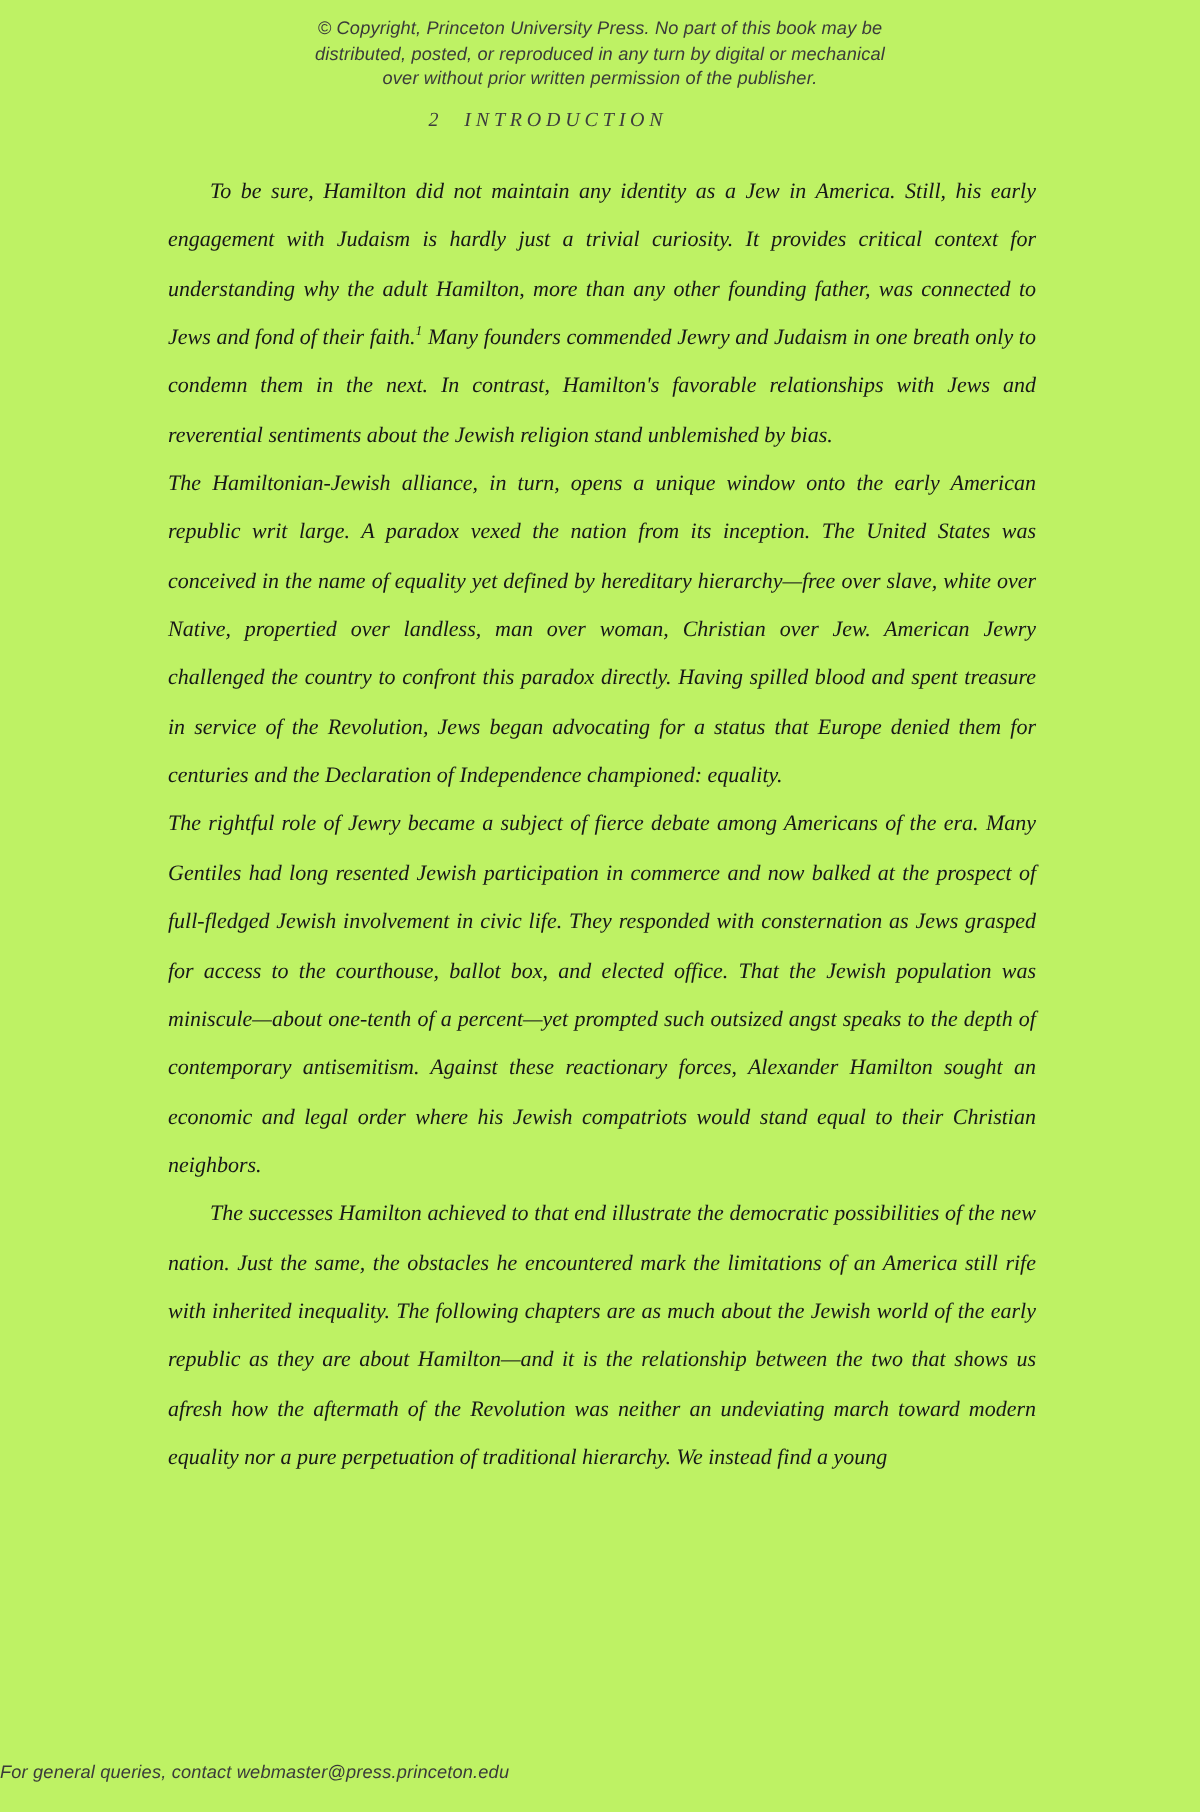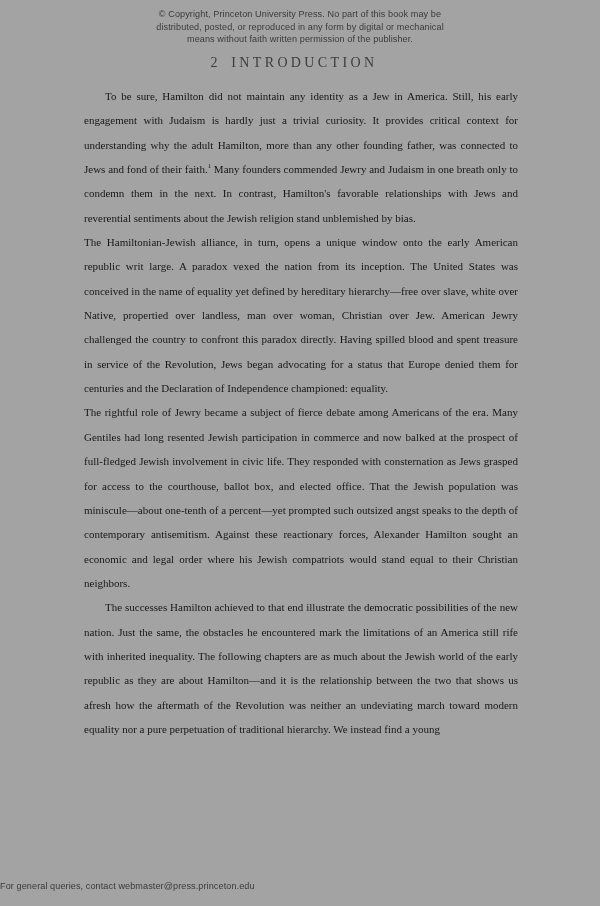--- a/index.html
+++ b/index.html
@@ -15,21 +15,22 @@
     font-family: "Liberation Serif", "DejaVu Serif", serif;
     color: #1a1a1a;
     overflow: hidden;
   }
 
   .page {
     position: absolute;
     inset: 0;
     width: 600px;
     height: 906px;
-    background: #a3a3a3;
+    background: #bef264;
+    font-style: italic;
   }
 
   
   .copyright {
     position: absolute;
     left: 126px;
     top: 8px;
     width: 348px;
     font-family: "Liberation Sans", "DejaVu Sans", sans-serif;
     font-size: 9.1px;
@@ -41,24 +42,23 @@
   .copyright .cline { display: block; white-space: nowrap; }
 
   
   .running-head {
     position: absolute;
     left: 0;
     top: 55px;
     width: 548px;
     text-align: center;
     font-family: "Liberation Serif", "DejaVu Serif", serif;
-    font-size: 14px;
+    font-size: 10px;
     color: #3d3d3d;
     letter-spacing: 0.19em;
-    padding-left: 20px;
   }
   .running-head .folio {
     letter-spacing: 0.19em;
   }
   .running-head .rh-sep {
     display: inline-block;
     width: 11px;
   }
   .running-head .rh-title {
     letter-spacing: 0.24em;
@@ -109,22 +109,22 @@
     letter-spacing: 0.01em;
   }
 </style>
 </head>
 <body>
 
 <div class="page">
 
   <div class="copyright">
     <span class="cline">© Copyright, Princeton University Press. No part of this book may be</span>
-    <span class="cline">distributed, posted, or reproduced in any form by digital or mechanical</span>
-    <span class="cline">means without faith written permission of the publisher.</span>
+    <span class="cline">distributed, posted, or reproduced in any turn by digital or mechanical</span>
+    <span class="cline">over without prior written permission of the publisher.</span>
   </div>
 
   <div class="running-head">
     <span class="folio">2</span><span class="rh-sep"></span><span class="rh-title">INTRODUCTION</span>
   </div>
 
   <div class="textblock">
 
     <p class="para"><span>To be sure, Hamilton did not maintain any identity as a Jew in America. Still, his early engagement with Judaism is hardly just a trivial curiosity. It provides critical context for understanding why the adult Hamilton, more than any other founding father, was connected to Jews and fond of their faith.</span><sup class="fn">1</sup><span> Many founders commended Jewry and Judaism in one breath only to condemn them in the next. In contrast, Hamilton's favorable relationships with Jews and reverential sentiments about the Jewish religion stand unblemished by bias.</span></p>
 

